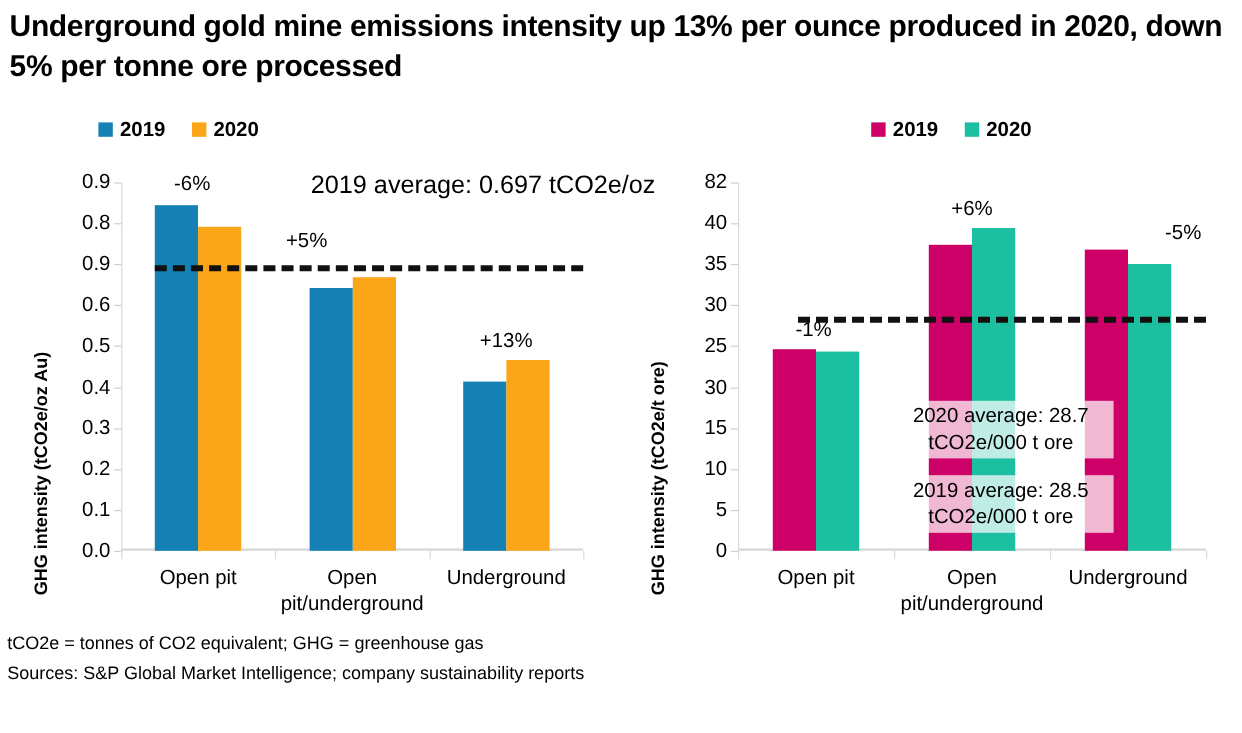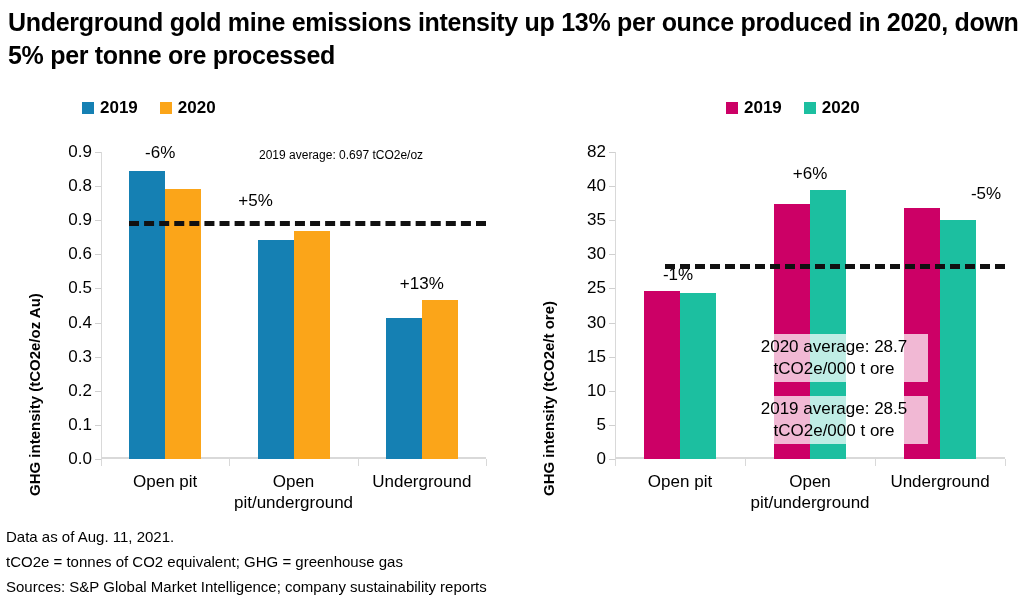--- a/index.html
+++ b/index.html
@@ -77,21 +77,21 @@
   }
 
   
   .xlab{
     position:absolute;top:calc(100% + 12px);
     transform:translateX(-50%);
     text-align:center;font-size:17px;line-height:21px;white-space:nowrap;
   }
 
   
-  .annot{position:absolute;font-size:12px;line-height:22px;white-space:nowrap;}
+  .annot{position:absolute;font-size:21px;line-height:22px;white-space:nowrap;}
   .annot-box{
     position:absolute;font-size:17px;line-height:22px;
     text-align:center;background:rgba(255,255,255,0.72);
     padding:2px 4px;
     margin-top:48px;
   }
 
   
   #footer{
     position:absolute;left:6px;top:524px;
@@ -291,16 +291,15 @@
         <div>tCO2e/000 t ore</div>
       </div>
       <div class="annot-box" style="left: 125px; width: 180px; top: 196.48px;">
         <div>2019 average: 28.5</div>
         <div>tCO2e/000 t ore</div>
       </div>
     </div>
 </div>
 
 <div id="footer">
-  <div>Data as of Aug. 11, 2021.</div>
   <div>tCO2e = tonnes of CO2 equivalent; GHG = greenhouse gas</div>
   <div>Sources: S&amp;P Global Market Intelligence; company sustainability reports</div>
 </div>
 
 </body></html>

